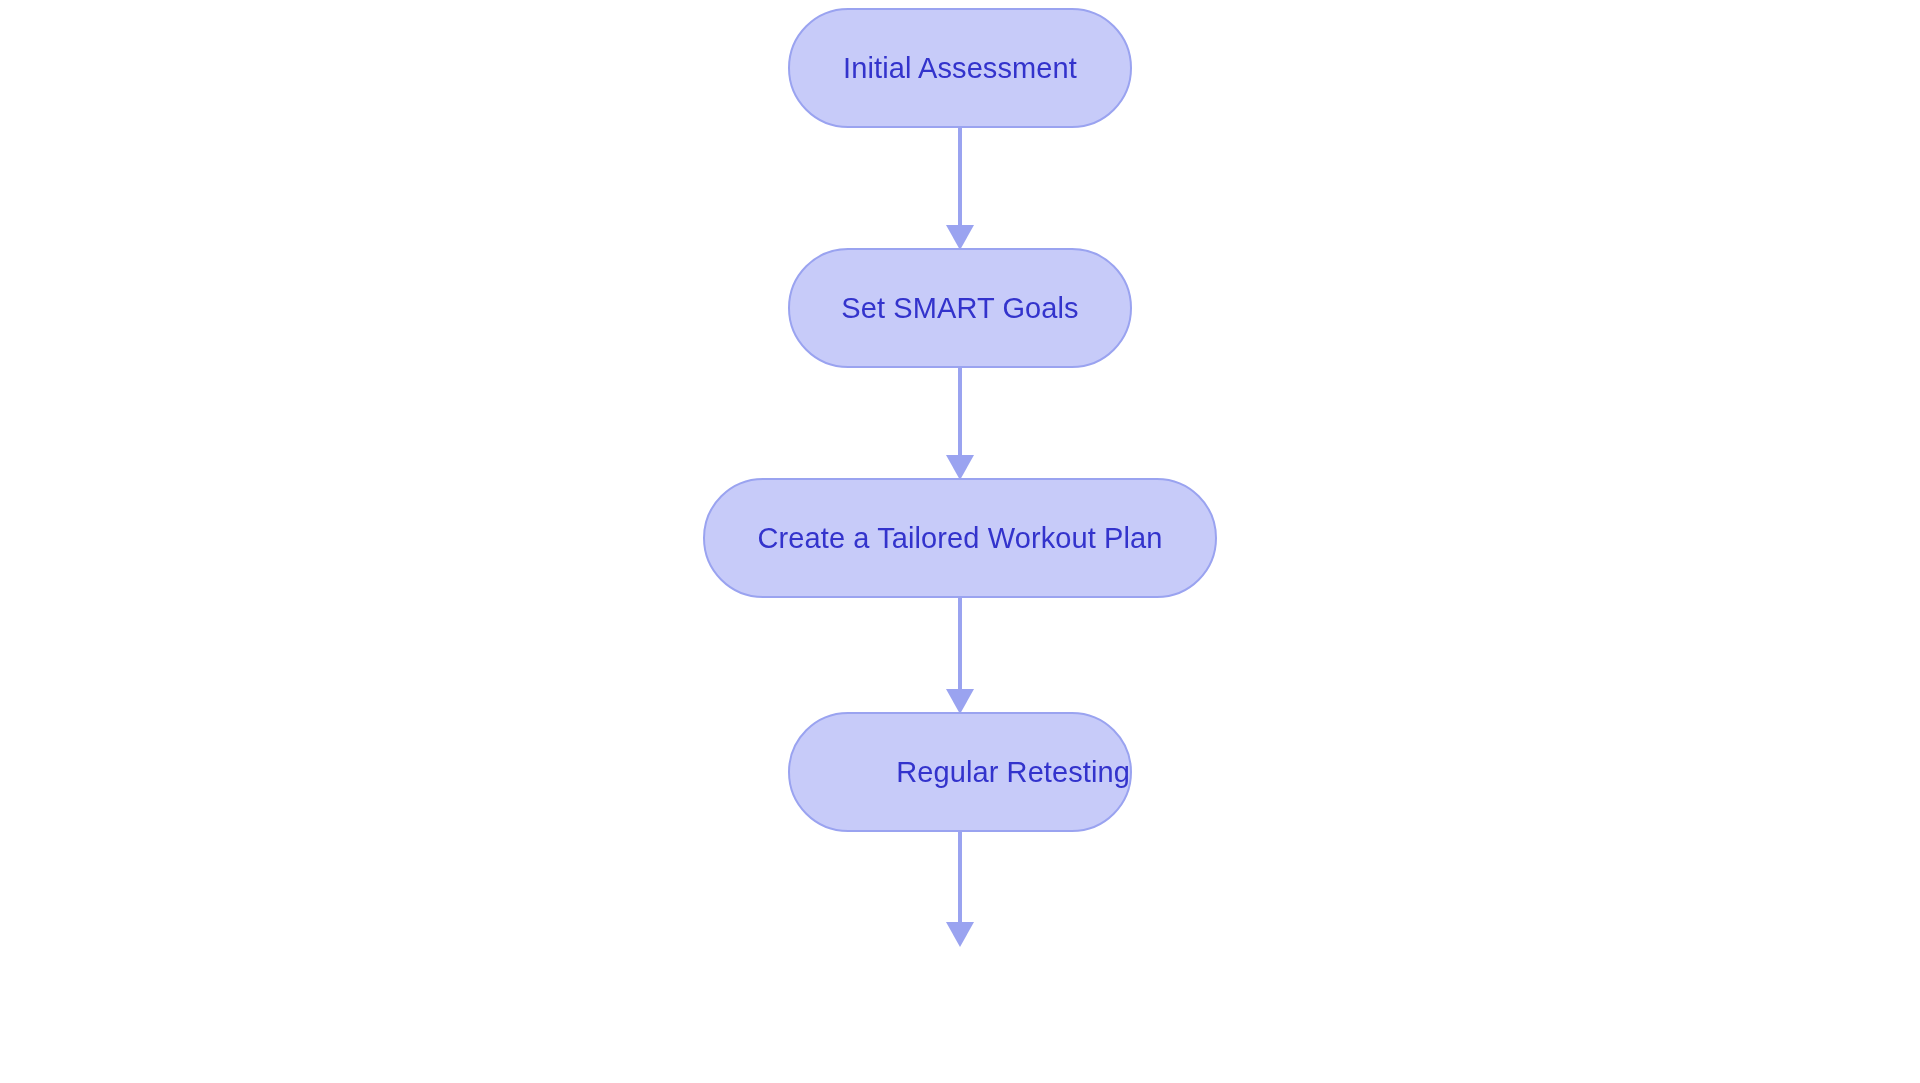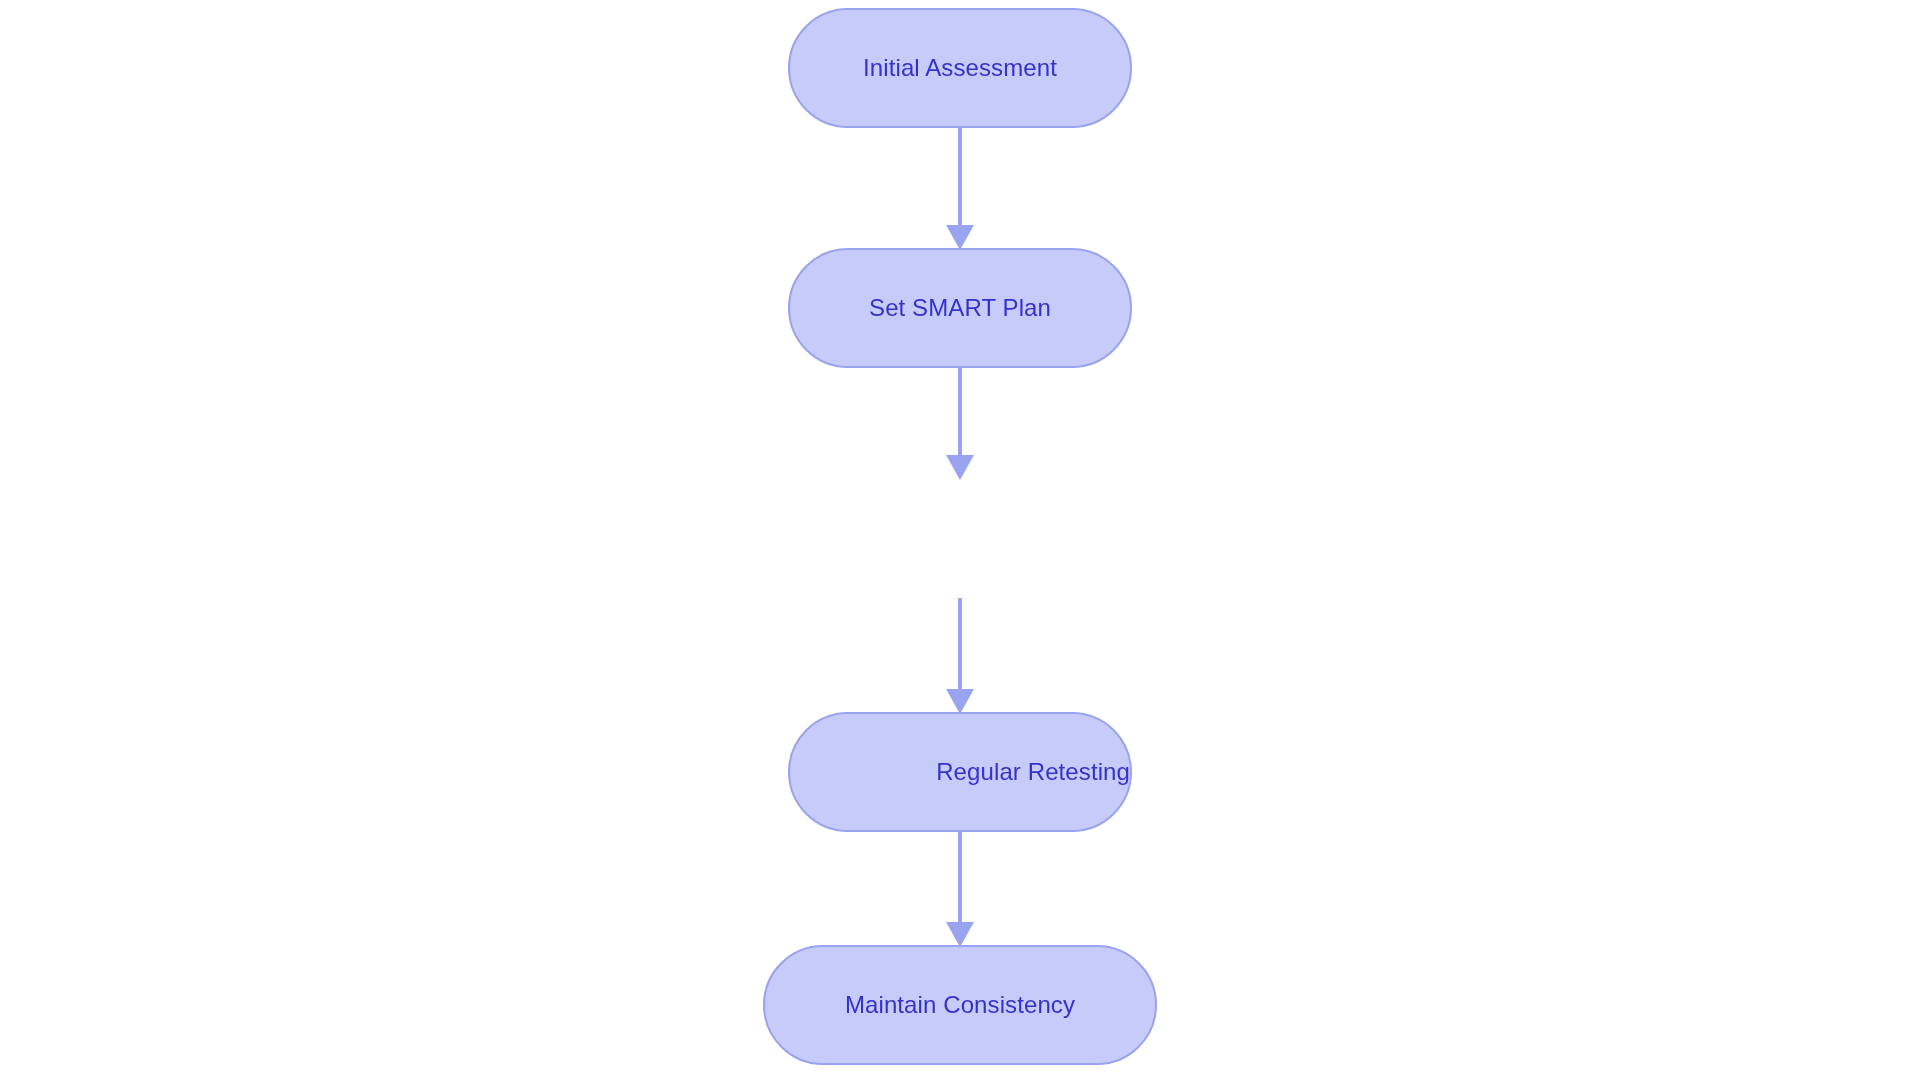--- a/index.html
+++ b/index.html
@@ -31,21 +31,21 @@
     justify-content: center;
     background: #c7cbf9;
     border: 2px solid #9aa3f0;
     border-radius: 9999px;
     height: 120px;
     transform: translateX(-50%);
     left: 960px;
   }
   .node-label {
     color: #3333cc;
-    font-size: 24px;
+    font-size: 29px;
     font-weight: 400;
     letter-spacing: 0.1px;
     line-height: 1;
     white-space: nowrap;
     font-family: "Liberation Sans", "DejaVu Sans", sans-serif;
   }
 
   
   .node-n1 { width: 344px; top: 8px;   }
   .node-n2 { width: 344px; top: 248px; }
@@ -97,40 +97,40 @@
   <div class="node node-n1">
     <span class="node-label">Initial Assessment</span>
   </div>
 
   <div class="connector conn-c1">
     <div class="line"></div>
     <div class="arrowhead"></div>
   </div>
 
   <div class="node node-n2">
-    <span class="node-label">Set SMART Plan</span>
+    <span class="node-label">Set SMART Goals</span>
   </div>
 
   <div class="connector conn-c2">
     <div class="line"></div>
     <div class="arrowhead"></div>
   </div>
 
+  <div class="node node-n3">
+    <span class="node-label">Create a Tailored Workout Plan</span>
+  </div>
 
   <div class="connector conn-c3">
     <div class="line"></div>
     <div class="arrowhead"></div>
   </div>
 
   <div class="node node-n4">
     <span class="node-label">Regular Retesting</span>
   </div>
 
   <div class="connector conn-c4">
     <div class="line"></div>
     <div class="arrowhead"></div>
   </div>
 
-  <div class="node node-n5">
-    <span class="node-label">Maintain Consistency</span>
-  </div>
 
 </div>
 
 </body></html>

